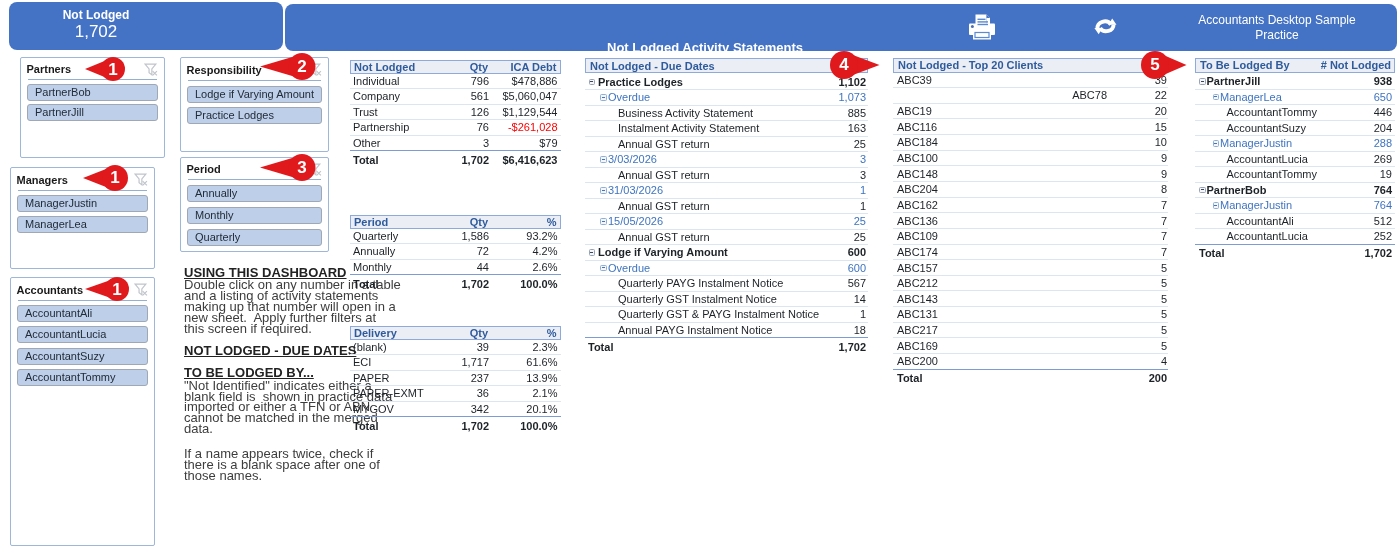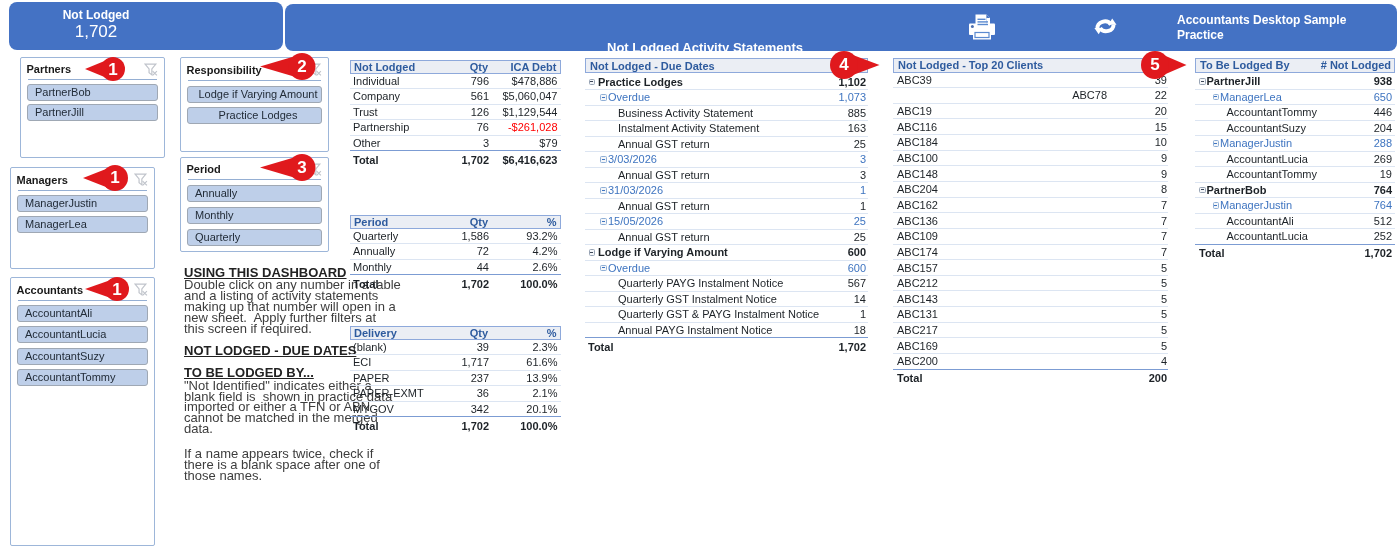--- a/index.html
+++ b/index.html
@@ -44,21 +44,21 @@
 .expb2::after { background:#3E74C0; }
 </style></head>
 <body>
 <div class="abs" style="left:9px;top:2px;width:274px;height:48px;background:#4472C4;border-radius:8px;"></div>
 <div class="abs" style="left:285px;top:3.5px;width:1112px;height:47px;background:#4472C4;border-radius:8px;"></div>
 <div class="abs white" style="left:9px;top:8px;width:174px;text-align:center;">
     <div style="font-size:12px;font-weight:bold;line-height:14px;">Not Lodged</div>
     <div style="font-size:17px;line-height:20px;">1,702</div>
   </div>
 <div class="abs white" style="left:505px;top:13px;width:400px;text-align:center;font-size:13px;font-weight:bold;line-height:14px;margin-top:28px;">Not Lodged Activity Statements<br>ATO Report Dated 15 November 2025</div>
-<div class="abs white" style="left:1177px;top:12.5px;width:200px;font-size:12px;font-weight:bold;line-height:15px;">Accountants Desktop Sample<br>Practice</div>
+<div class="abs white" style="left:1177px;top:12.5px;width:200px;text-align:center;font-size:12px;font-weight:normal;line-height:15px;">Accountants Desktop Sample<br>Practice</div>
 <svg class="abs" style="left:966px;top:13px;" width="32" height="28" viewBox="0 0 32 28">
 <rect x="3" y="10.5" width="26" height="11.5" rx="1" fill="#fff"></rect>
 <rect x="9.5" y="1.5" width="11" height="12" fill="#fff"></rect>
 <path d="M20.5 1.5 L24 5 L24 13.5 L20.5 13.5 Z" fill="#fff"></path>
 <path d="M20.5 1.5 L20.5 5 L24 5 Z" fill="#4472C4"></path>
 <rect x="11.5" y="5.6" width="8" height="1.4" fill="#5b8ad0"></rect>
 <rect x="11.5" y="8.2" width="10.5" height="1.4" fill="#5b8ad0"></rect>
 <rect x="11.5" y="10.8" width="10.5" height="1.4" fill="#5b8ad0"></rect>
 <circle cx="6.4" cy="13.6" r="1.5" fill="#4c6fb0"></circle>
 <rect x="7" y="17.5" width="18" height="9" fill="#fff"></rect>
@@ -97,21 +97,21 @@
     <svg class="funnel" width="14" height="14" viewBox="0 0 13 13">
       <path d="M1 1 L11 1 L7.3 5.5 L7.3 11 L4.7 9 L4.7 5.5 Z" fill="none" stroke="#C0C4CB" stroke-width="1.1"></path>
       <path d="M8 7.5 L12 11.5 M12 7.5 L8 11.5" stroke="#C0C4CB" stroke-width="1.1"></path>
     </svg>
     <div class="sl-sep"></div>
     <div class="sl-item" style="top:27px;height:17px;line-height:15px;">AccountantAli</div>
     <div class="sl-item" style="top:48px;height:17px;line-height:15px;">AccountantLucia</div>
     <div class="sl-item" style="top:69.5px;height:17px;line-height:15px;">AccountantSuzy</div>
     <div class="sl-item" style="top:90.5px;height:17px;line-height:15px;">AccountantTommy</div>
   </div>
-<div class="abs slicer" style="left:180px;top:57px;width:149px;height:94.5px;text-align:center;">
+<div class="abs slicer" style="left:180px;top:57px;width:149px;height:94.5px;">
     <div class="sl-name">Responsibility</div>
     <svg class="funnel" width="14" height="14" viewBox="0 0 13 13">
       <path d="M1 1 L11 1 L7.3 5.5 L7.3 11 L4.7 9 L4.7 5.5 Z" fill="none" stroke="#C0C4CB" stroke-width="1.1"></path>
       <path d="M8 7.5 L12 11.5 M12 7.5 L8 11.5" stroke="#C0C4CB" stroke-width="1.1"></path>
     </svg>
     <div class="sl-sep"></div>
     <div class="sl-item" style="top:28px;height:17px;line-height:15px;">Lodge if Varying Amount</div>
     <div class="sl-item" style="top:48.7px;height:17px;line-height:15px;">Practice Lodges</div>
   </div>
 <div class="abs slicer" style="left:180px;top:156.7px;width:149px;height:95.5px;">

